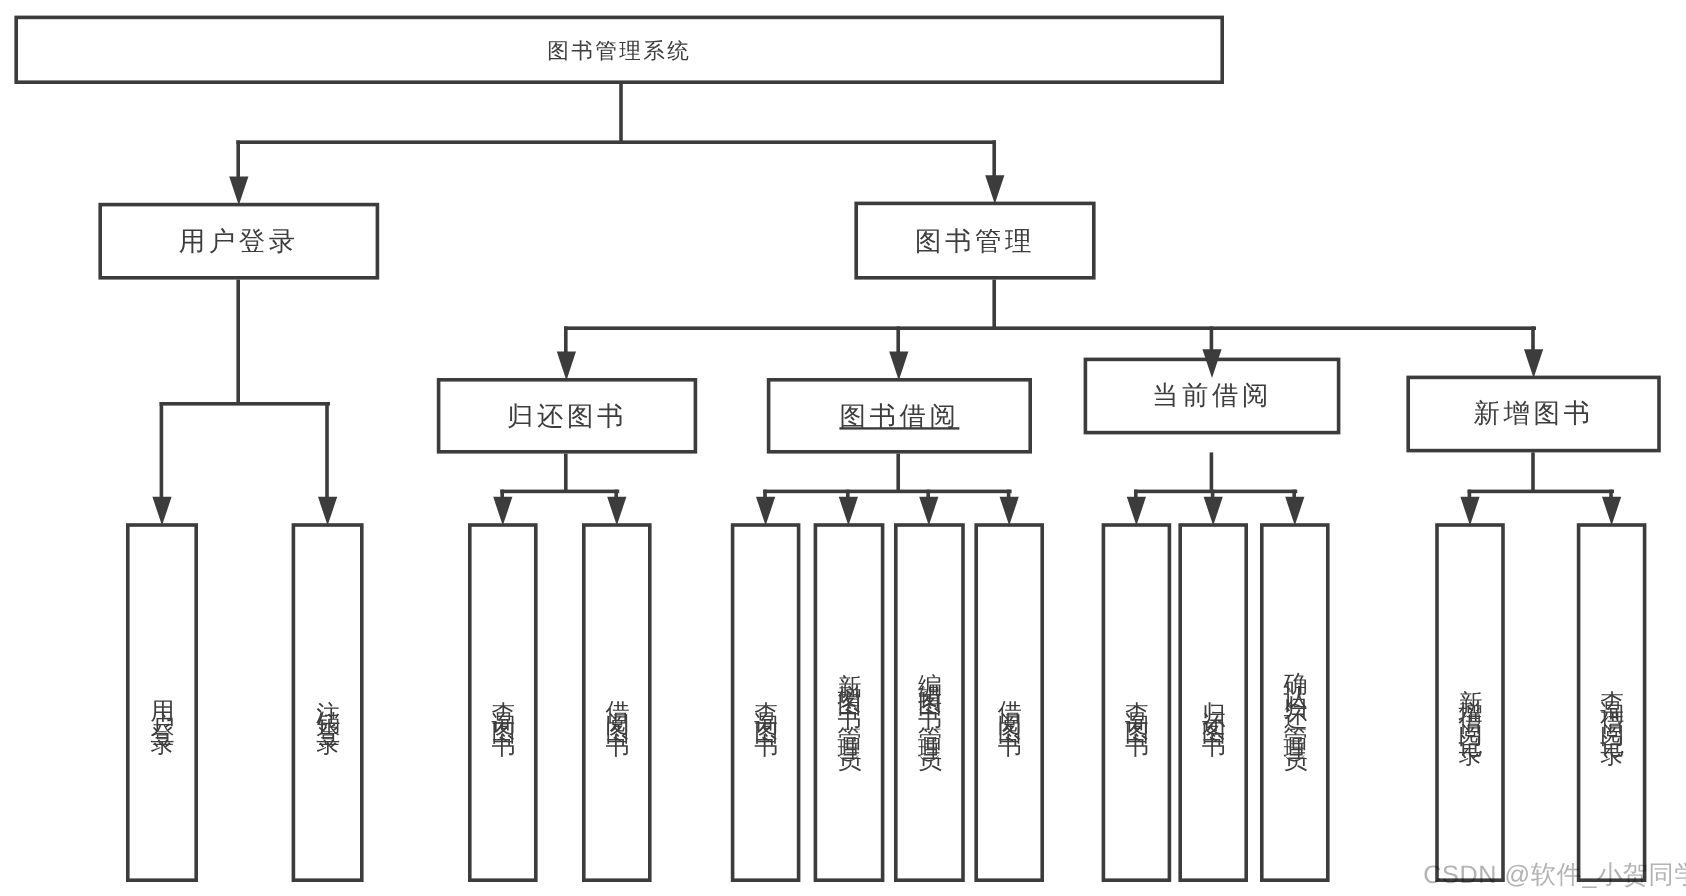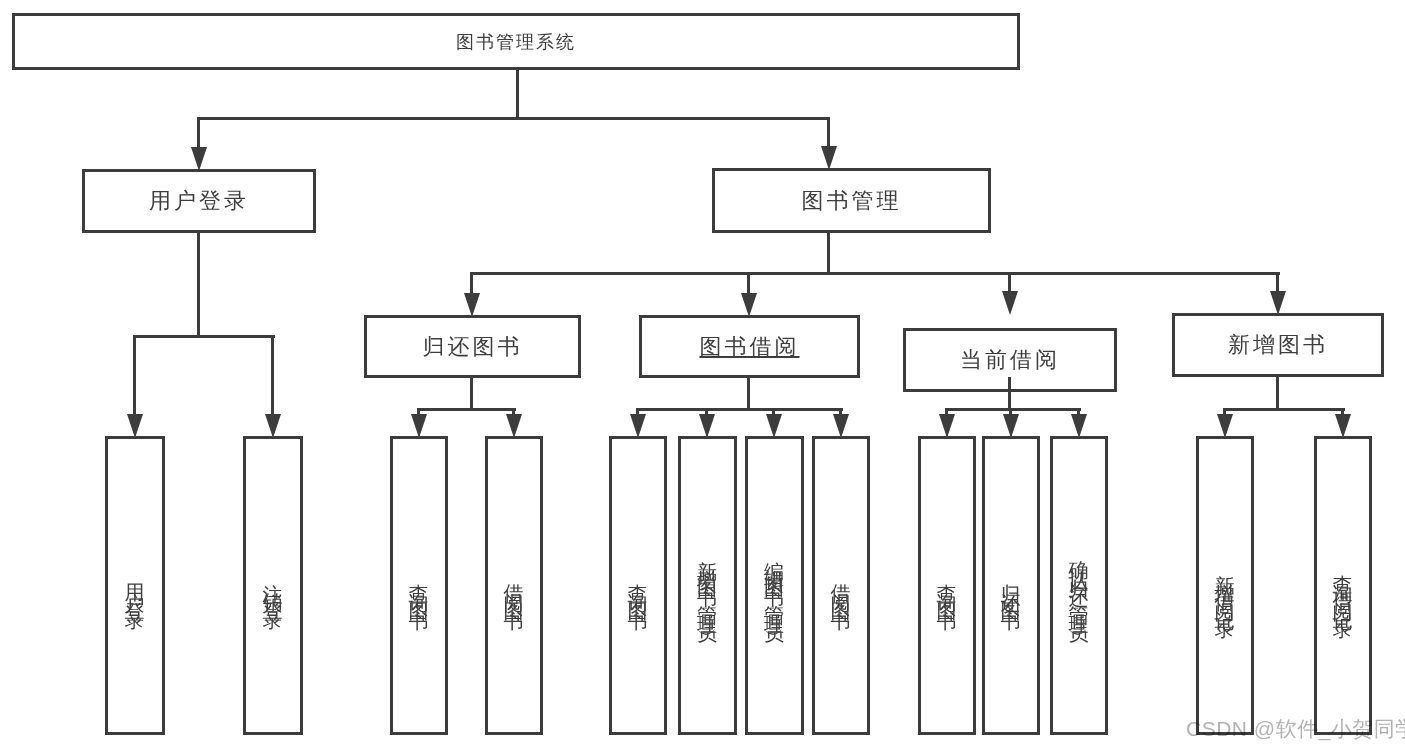--- a/index.html
+++ b/index.html
@@ -42,33 +42,33 @@
 <div class="canvas">
 
   <div class="box h root" style="left:12px;top:13px;width:1008px;height:57px;">
     <span>图书管理系统</span>
   </div>
 
   <div class="box h" style="left:82px;top:169px;width:234px;height:64px;">
     <span>用户登录</span>
   </div>
 
-  <div class="box h" style="left:712px;top:168px;width:279px;height:65px;">
+  <div class="box h" style="left:712px;top:168px;width:201px;height:65px;">
     <span>图书管理</span>
   </div>
 
   <div class="box h" style="left:364px;top:315px;width:217px;height:63px;">
     <span>归还图书</span>
   </div>
 
   <div class="box h" style="left:639px;top:315px;width:221px;height:63px;text-decoration:underline;">
     <span>图书借阅</span>
   </div>
 
-  <div class="box h" style="left:903px;top:328px;width:214px;height:64px;">
+  <div class="box h" style="left:903px;top:298px;width:214px;height:64px;">
     <span>当前借阅</span>
   </div>
 
   <div class="box h" style="left:1172px;top:313px;width:212px;height:64px;">
     <span>新增图书</span>
   </div>
 
   <div class="box v" style="left:105px;top:436px;width:60px;height:299px;">
     <span>用户登录</span>
   </div>

